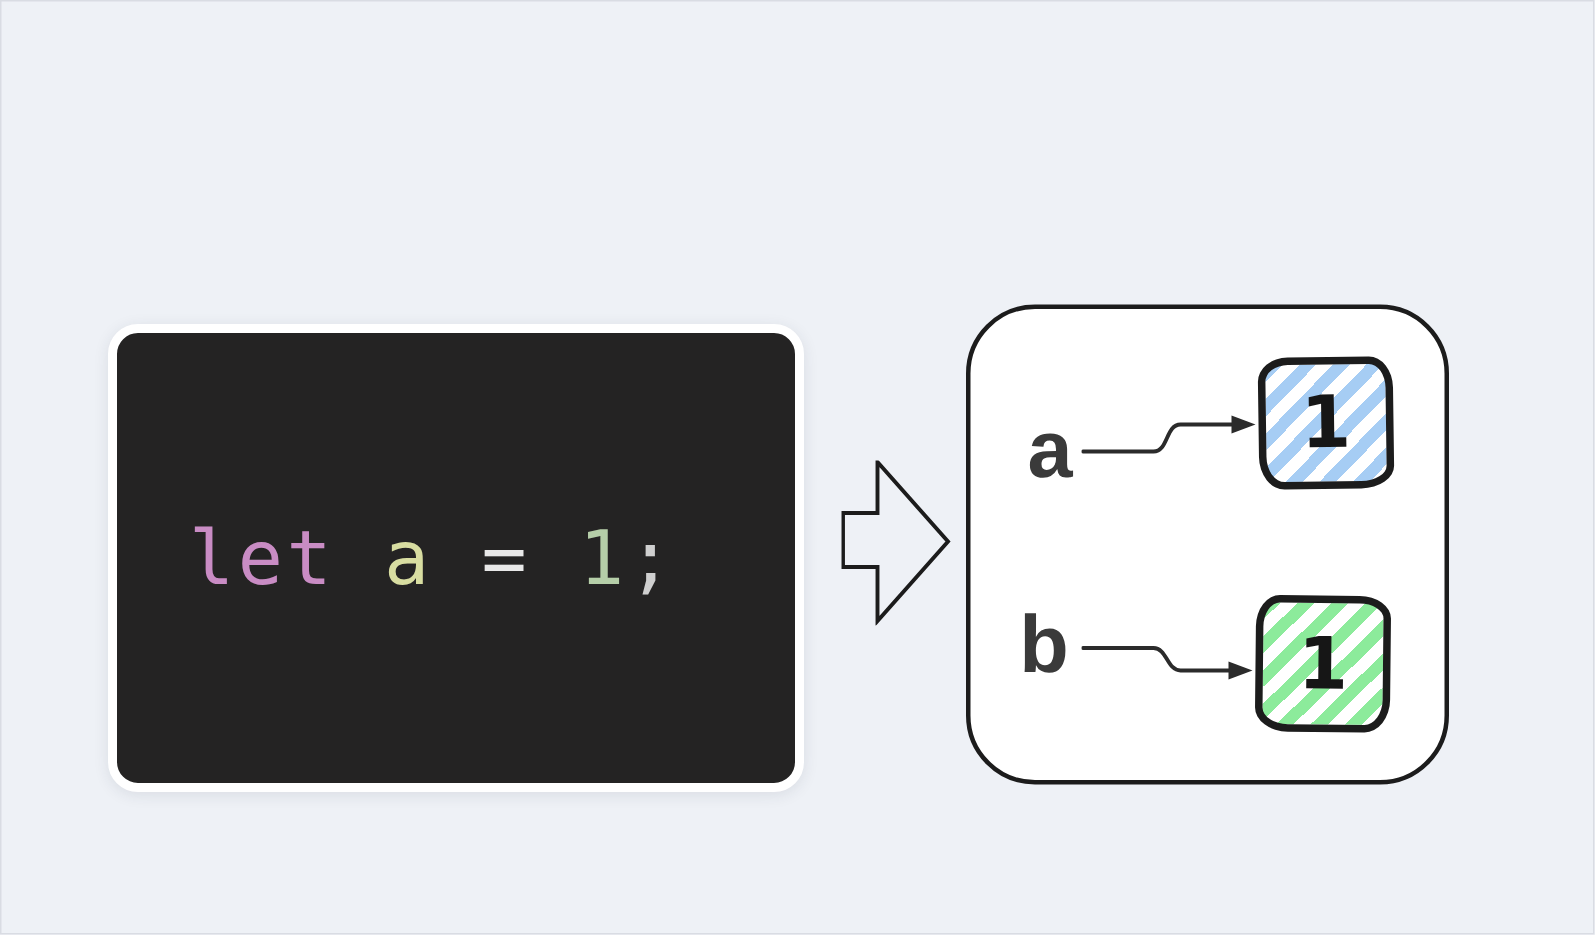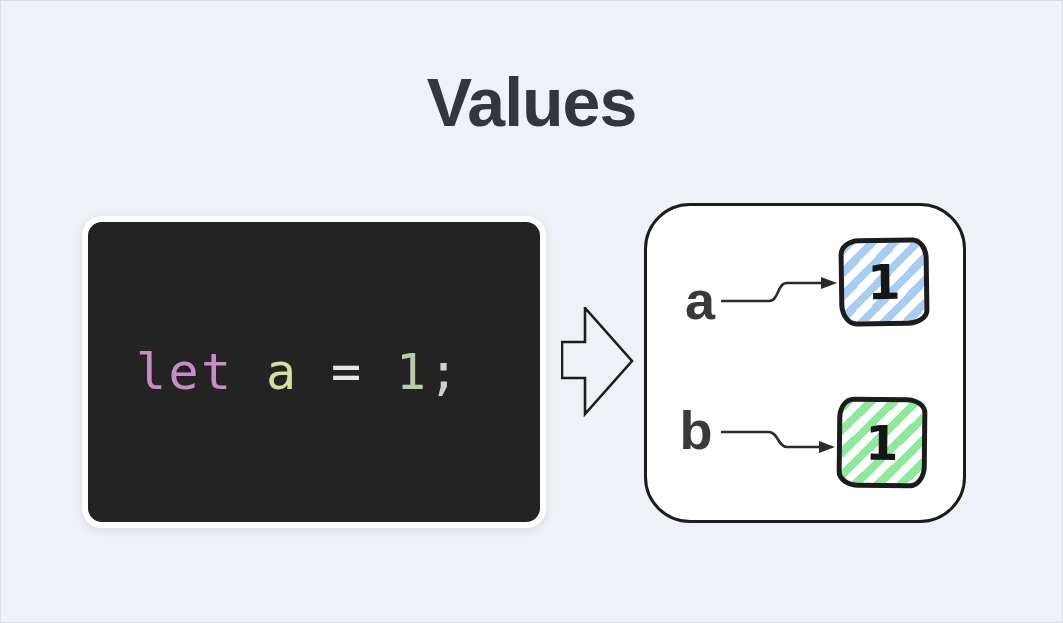--- a/index.html
+++ b/index.html
@@ -19,21 +19,21 @@
     text-align: center;
     font-size: 68px;
     font-weight: bold;
     letter-spacing: -1px;
     color: var(--title-ink, #33363c);
   }
 
   
   .code-block {
     position: absolute;
-    left: 81px; top: 215px;
+    left: 71px; top: 215px;
     width: 464px; height: 312px;
     background: var(--code-bg, #242323);
     border: 6px solid var(--code-frame, #ffffff);
     border-radius: 20px;
     box-shadow: 0 2px 10px rgba(40,50,70,0.10);
     display: flex;
     flex-direction: column;
     justify-content: center;
     padding-left: 48px;
   }
@@ -99,21 +99,20 @@
     left: 190px; top: 191px; height: 91px;
     border-radius: 16px 21px 17px 22px / 21px 15px 22px 16px;
     transform: rotate(0.6deg);
   }
 </style>
 </head>
 <body>
 
 <div class="canvas">
 
-  <div class="title">Values</div>
 
   <div class="code-block">
     <div id="code">
         <div class="code-line"><span style="color: rgb(201, 140, 196);">let</span><span style="color: rgb(216, 221, 161);"> a</span><span style="color: rgb(232, 232, 232);"> = </span><span style="color: rgb(181, 206, 168);">1</span><span style="color: rgb(207, 207, 207);">;</span></div>
       </div>
   </div>
 
   <svg class="block-arrow" viewBox="0 0 74 110">
     <polygon points="1,35 24,35 24,1 71,54 24,107 24,71 1,71" fill="none" stroke="#1c1c1c" stroke-width="2.6" stroke-linejoin="miter"></polygon>
   </svg>

